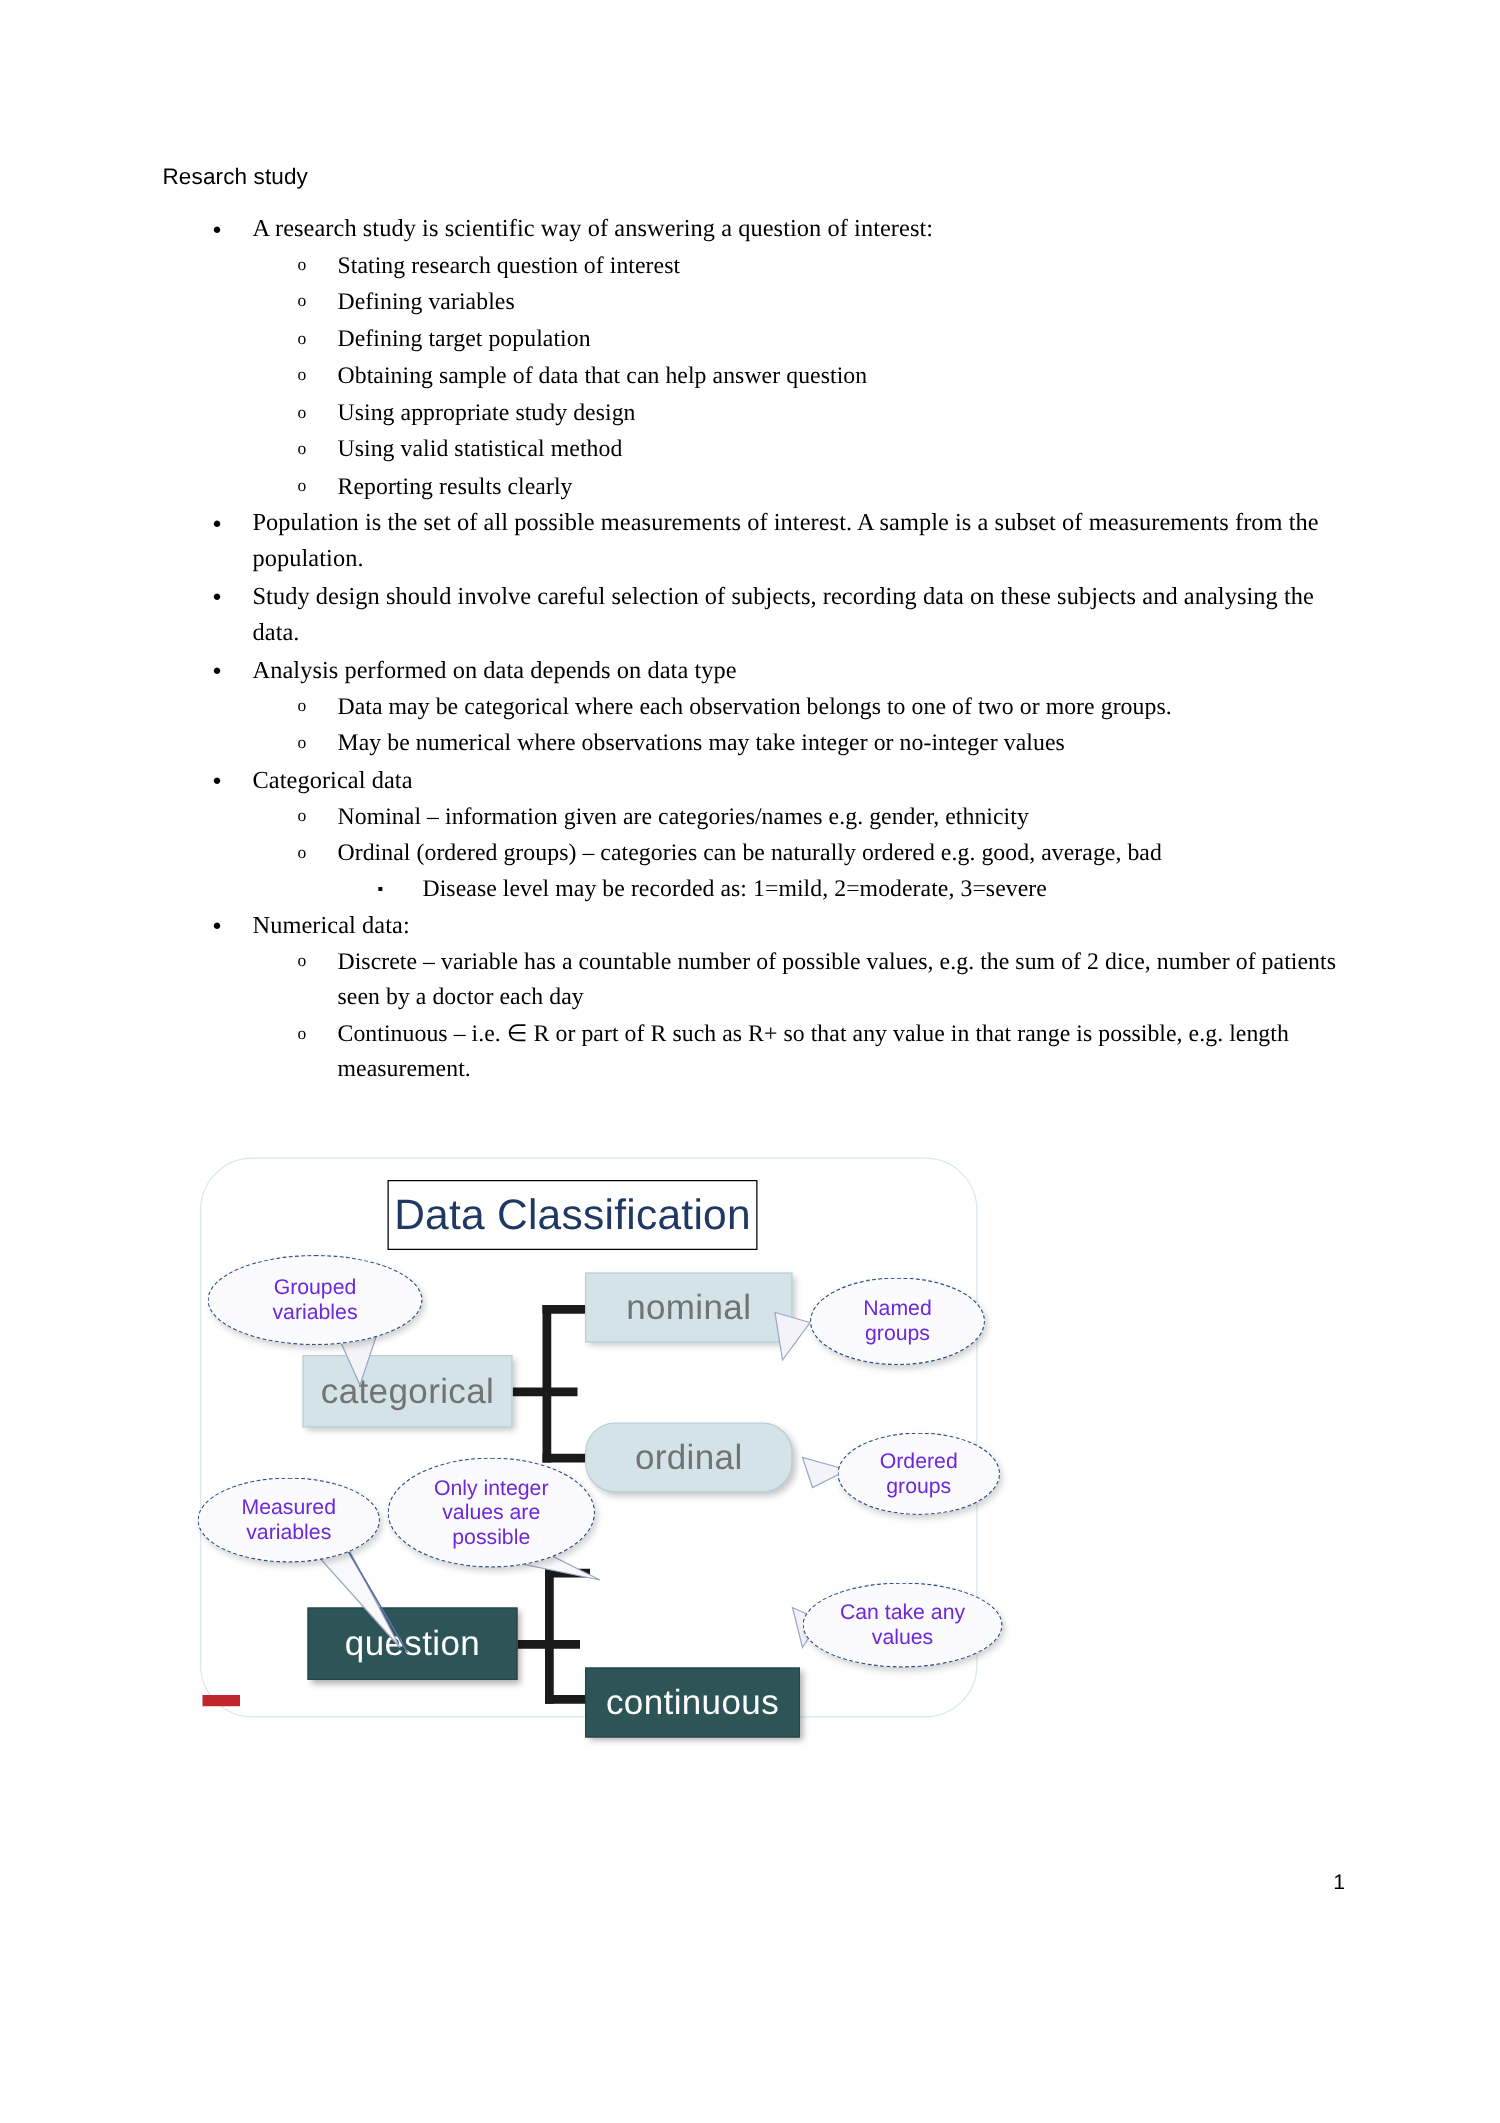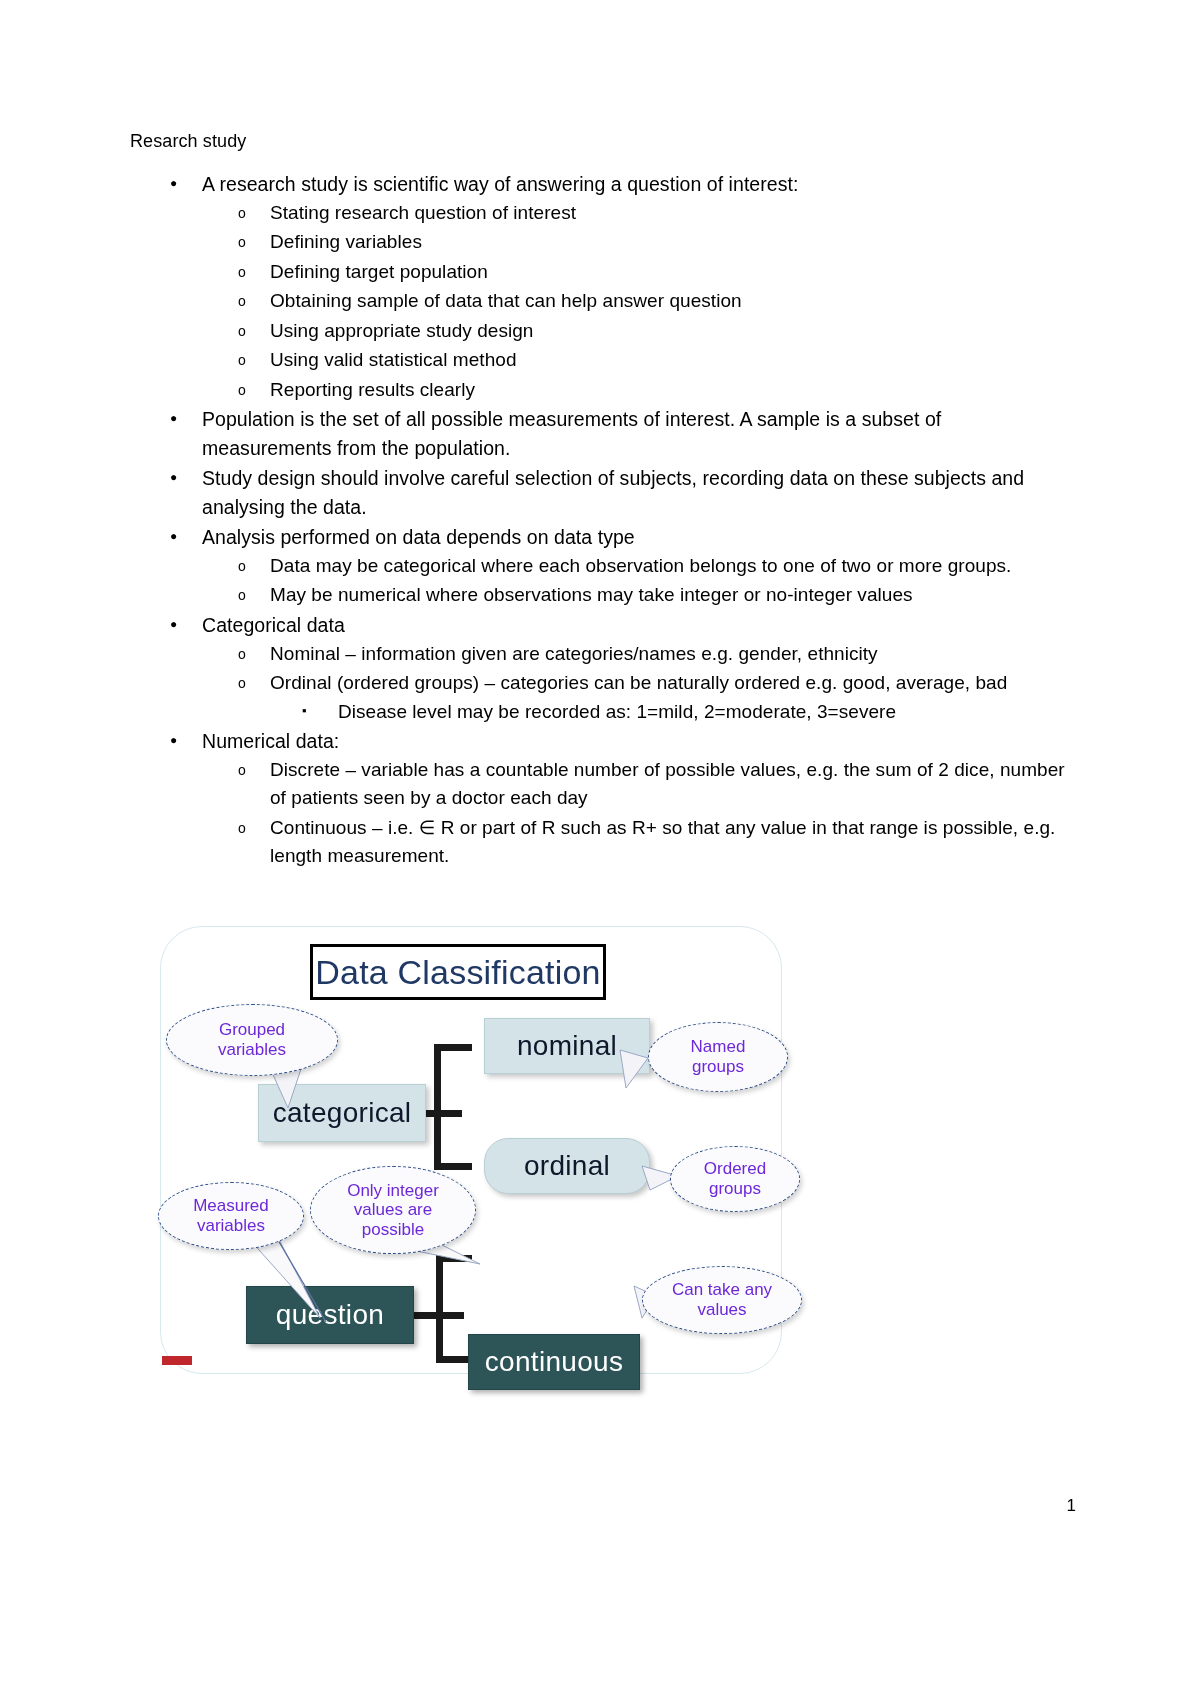--- a/index.html
+++ b/index.html
@@ -27,20 +27,21 @@
   .doc-title {
     font-size: 18px;
     line-height: 1.45;
     letter-spacing: 0.1px;
     margin-bottom: 16px;
   }
   ul.lvl1 {
     list-style: none;
     margin: 0;
     padding: 0;
+    font-family: Liberation Serif, serif;
   }
   ul.lvl1 > li.b1 {
     position: relative;
     padding-left: 72px;
     font-size: 19.5px;
     line-height: 1.48;
     margin-bottom: 1px;
     letter-spacing: 0.05px;
   }
   ul.lvl1 > li.b1 > .txt {
@@ -114,44 +115,43 @@
     border-radius: 42px;
     box-sizing: border-box;
     background: #ffffff;
   }
   .dg-title {
     position: absolute;
     left: 160px;
     top: 26px;
     width: 296px;
     height: 56px;
-    border: 3px solid #000000;
+    border: 1px solid #000000;
     box-sizing: border-box;
     display: flex;
     align-items: center;
     justify-content: center;
     font-size: 34px;
     color: #1f3864;
     letter-spacing: 0.2px;
   }
   .node {
     position: absolute;
     box-sizing: border-box;
     display: flex;
     align-items: center;
     justify-content: center;
     font-size: 28px;
     letter-spacing: 0.3px;
   }
   .node.light {
     background: #d3e3e8;
     border: 1px solid #b9cfd6;
-    color: #0f172a;
+    color: #737373;
     box-shadow: 3px 3px 5px rgba(0,0,0,0.22);
-    margin-left: 16px;
   }
   .node.light::before {
     content: "";
     position: absolute;
     left: -9px;
     top: -9px;
     width: 100%;
     height: 100%;
     background: #c5d9df;
     z-index: -1;

